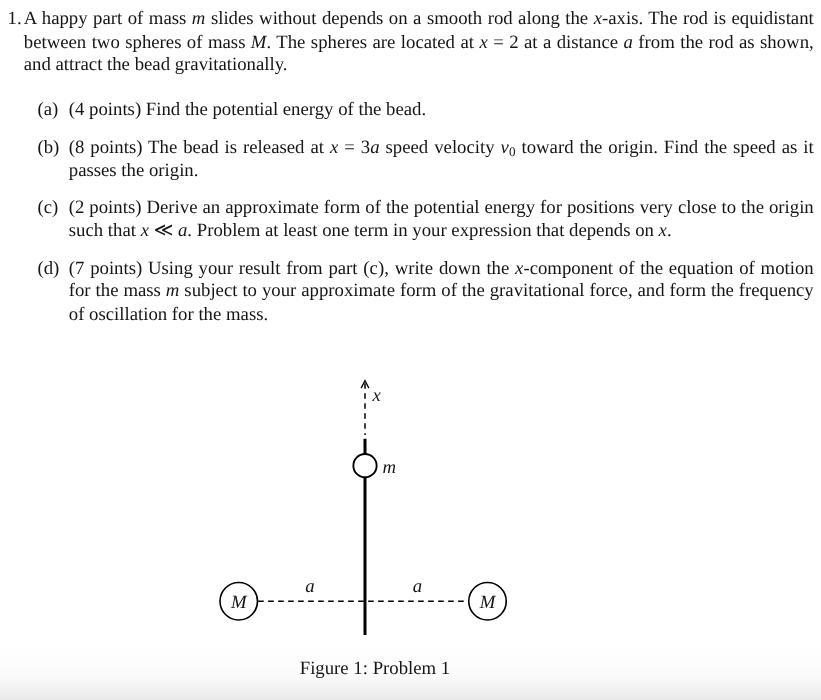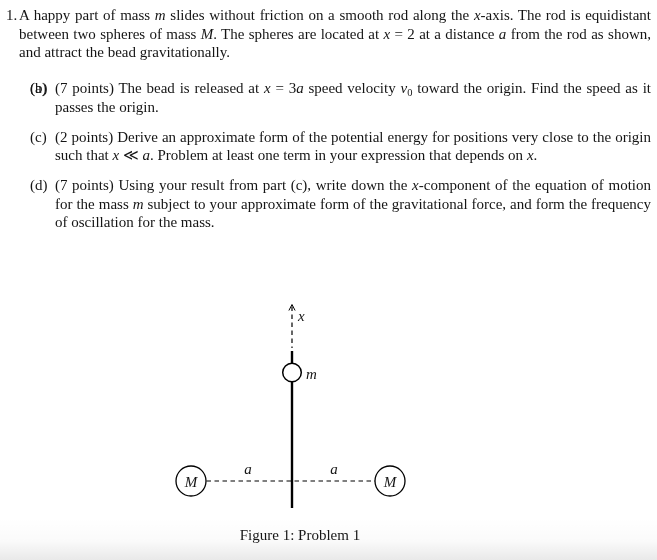--- a/index.html
+++ b/index.html
@@ -89,30 +89,31 @@
   }
 </style>
 </head>
 <body>
 
 <div class="page">
 
   <div class="content">
     <div class="intro">
       <span class="problem-number">1.</span>
-      <span><span>A happy part of mass </span><i>m</i><span> slides without friction on a smooth rod along the </span><i>x</i><span>-axis. The rod is equidistant between two spheres of mass </span><i>M</i><span>. The spheres are located at </span><i>x</i><span> = 2 at a distance </span><i>a</i><span> from the rod as shown, and attract the bead gravitationally.</span></span>
+      <span><span>A happy part of mass </span><i>m</i><span> slides without depends on a smooth rod along the </span><i>x</i><span>-axis. The rod is equidistant between two spheres of mass </span><i>M</i><span>. The spheres are located at </span><i>x</i><span> = 2 at a distance </span><i>a</i><span> from the rod as shown, and attract the bead gravitationally.</span></span>
     </div>
 
     <div class="items">
       <div class="item">
         <span class="item-label">(a)</span>
+        <span><span>(4 points) Find the potential energy of the bead.</span></span>
       </div>
       <div class="item">
         <span class="item-label">(b)</span>
-        <span><span>(7 points) The bead is released at </span><i>x</i><span> = 3</span><i>a</i><span> speed velocity </span><i>v</i><sub>0</sub><span> toward the origin. Find the speed as it passes the origin.</span></span>
+        <span><span>(8 points) The bead is released at </span><i>x</i><span> = 3</span><i>a</i><span> speed velocity </span><i>v</i><sub>0</sub><span> toward the origin. Find the speed as it passes the origin.</span></span>
       </div>
       <div class="item">
         <span class="item-label">(c)</span>
         <span><span>(2 points) Derive an approximate form of the potential energy for positions very close to the origin such that </span><i>x</i><span> ≪ </span><i>a</i><span>. Problem at least one term in your expression that depends on </span><i>x</i><span>.</span></span>
       </div>
       <div class="item">
         <span class="item-label">(d)</span>
         <span><span>(7 points) Using your result from part (c), write down the </span><i>x</i><span>-component of the equation of motion for the mass </span><i>m</i><span> subject to your approximate form of the gravitational force, and form the frequency of oscillation for the mass.</span></span>
       </div>
     </div>

